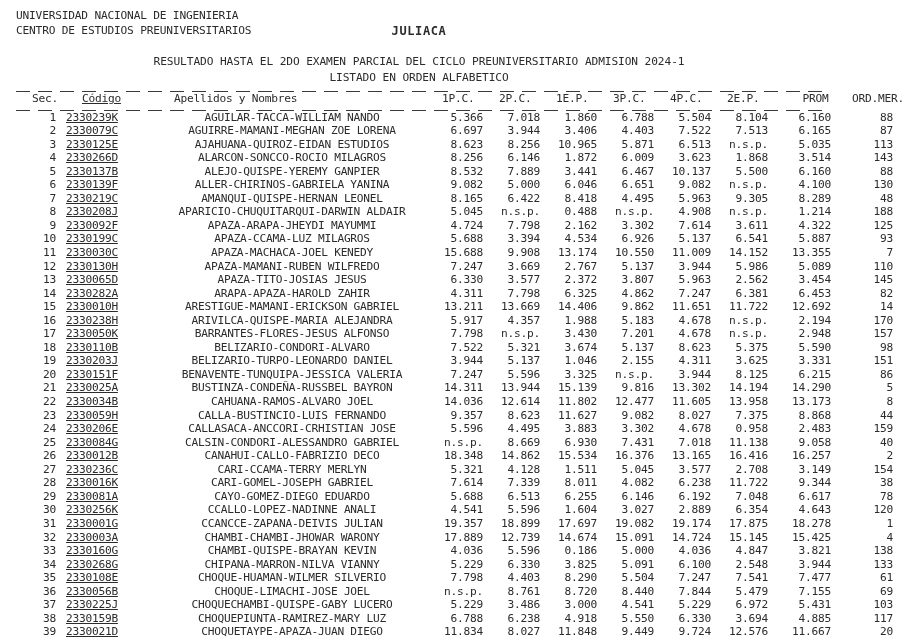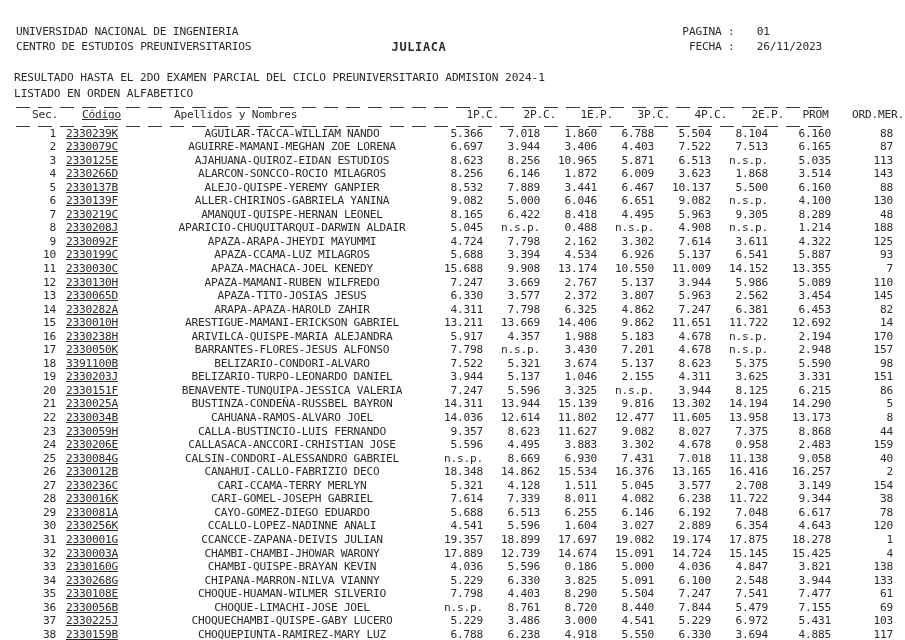--- a/index.html
+++ b/index.html
@@ -14,21 +14,21 @@
     font-family: "DejaVu Sans Mono", "Liberation Mono", monospace;
     color: #2b2b2b;
     -webkit-font-smoothing: none;
   }
 
   .page {
     position: relative;
     width: 838px;
     height: 640px;
     box-sizing: border-box;
-    padding: 22px 14px 0 14px;
+    padding: 6px 14px 0 14px;
   }
 
   
   .top-head {
     position: relative;
     height: 42px;
     font-size: 11.2px;
     line-height: 15px;
     letter-spacing: -0.2px;
   }
@@ -66,21 +66,21 @@
     right: 0;
     top: 18px;
     text-align: center;
     font-weight: bold;
     font-size: 12px;
     letter-spacing: 0.6px;
   }
 
   .subtitles {
     margin-top: 6px;
-    text-align: left;
+    text-align: center;
     font-size: 11.2px;
     line-height: 16px;
     letter-spacing: -0.1px;
   }
   .subtitle-line { white-space: pre; }
 
   
   .rule {
     height: 1px;
     margin: 5px 0 0 0;
@@ -112,47 +112,37 @@
   .col-code  { width: 78px;  text-align: left;  padding-left: 10px !important; text-decoration: underline; }
   .col-name  { width: 268px; text-align: center;  padding-left: 14px !important; }
   .col-num   { width: 57px;  text-align: right; }
   .col-prom  { width: 63px;  text-align: right; }
   .col-ord   { width: 62px;  text-align: right; padding-right: 14px !important; }
 
   thead th { padding-bottom: 1px !important; }
   thead .col-sec   { text-align: left; padding-left: 16px !important; }
   thead .col-code  { text-align: left; }
   thead .col-name  { text-align: left; }
-  thead .col-num   { text-align: right; }
+  thead .col-num   { text-align: left; }
   thead .col-prom  { text-align: center; }
   thead .col-ord   { text-align: center; padding-right: 4px !important; }
 
   .head-wrap { padding: 0 2px; }
 </style>
 </head>
 <body>
 
 <div class="page">
 
   <div class="top-head">
     <div class="org-block">
       <div class="org-line">UNIVERSIDAD NACIONAL DE INGENIERIA</div>
       <div class="org-line">CENTRO DE ESTUDIOS PREUNIVERSITARIOS</div>
     </div>
 
-    <div class="meta-block">
-      <div class="meta-row">
-        <span class="meta-label">PAGINA :</span>
-        <span class="meta-value">01</span>
-      </div>
-      <div class="meta-row">
-        <span class="meta-label">FECHA :</span>
-        <span class="meta-value">26/11/2023</span>
-      </div>
-    </div>
 
     <div class="city-title">JULIACA</div>
   </div>
 
   <div class="subtitles">
     <div class="subtitle-line">RESULTADO HASTA EL 2DO EXAMEN PARCIAL DEL CICLO PREUNIVERSITARIO ADMISION 2024-1</div>
     <div class="subtitle-line">LISTADO EN ORDEN ALFABETICO</div>
   </div>
 
   <div class="head-wrap">
@@ -396,21 +386,21 @@
             <td class="col-num">n.s.p.</td>
             <td class="col-num">3.430</td>
             <td class="col-num">7.201</td>
             <td class="col-num">4.678</td>
             <td class="col-num">n.s.p.</td>
             <td class="col-prom">2.948</td>
             <td class="col-ord">157</td>
           </tr>
           <tr>
             <td class="col-sec">18</td>
-            <td class="col-code">3391100B</td>
+            <td class="col-code">2330110B</td>
             <td class="col-name">BELIZARIO-CONDORI-ALVARO</td>
             <td class="col-num">7.522</td>
             <td class="col-num">5.321</td>
             <td class="col-num">3.674</td>
             <td class="col-num">5.137</td>
             <td class="col-num">8.623</td>
             <td class="col-num">5.375</td>
             <td class="col-prom">5.590</td>
             <td class="col-ord">98</td>
           </tr>

